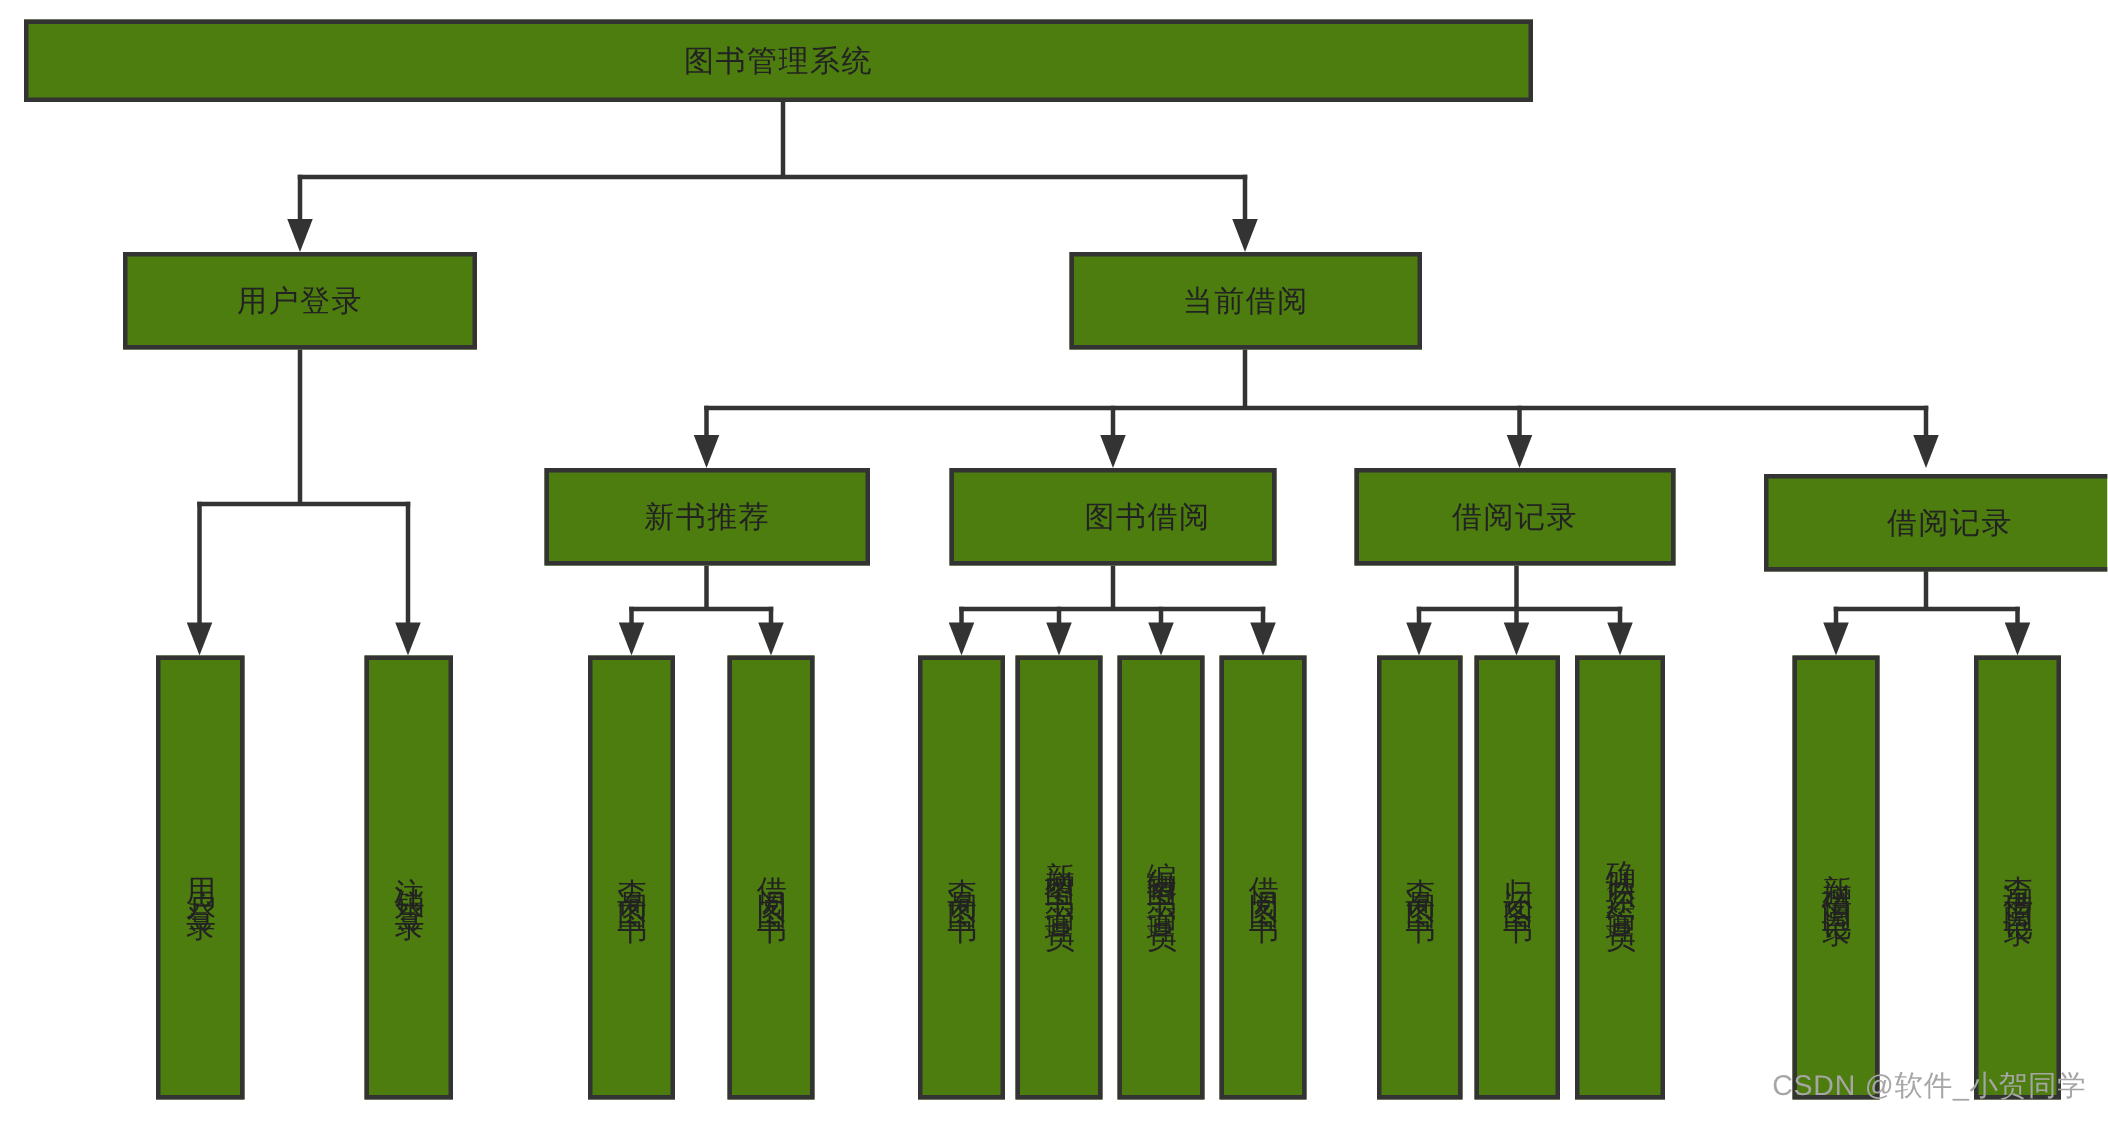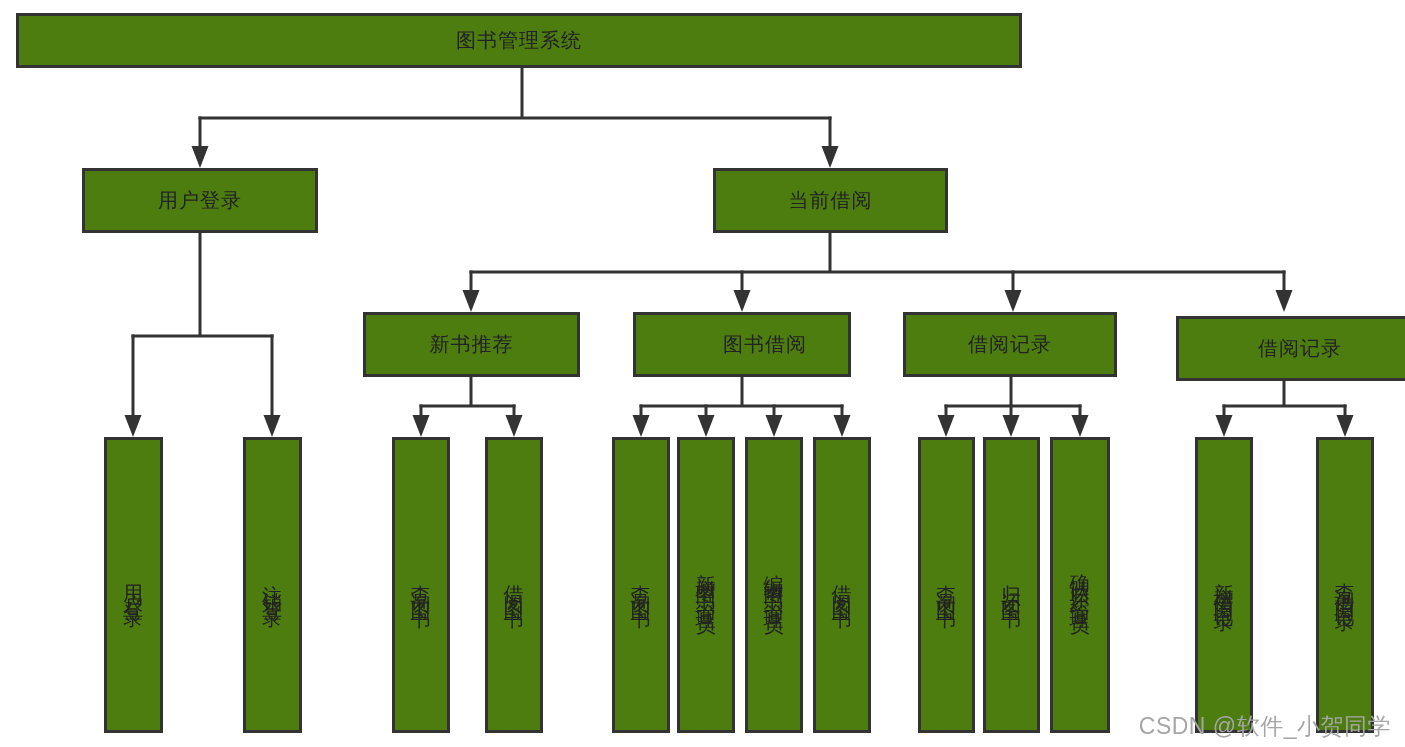--- a/index.html
+++ b/index.html
@@ -54,21 +54,21 @@
     white-space: nowrap;
   }
   .leaf.long .vtext {
     letter-spacing: 6px;
   }
   .watermark {
     position: absolute;
     top: 711px;
     right: 14px;
     z-index: 3;
-    font-size: 23px;
+    font-size: 19px;
     color: #a6a6a6;
     letter-spacing: 0.5px;
     margin-left: 44px;
   }
 </style>
 </head>
 <body>
 
 <div class="canvas">
 

